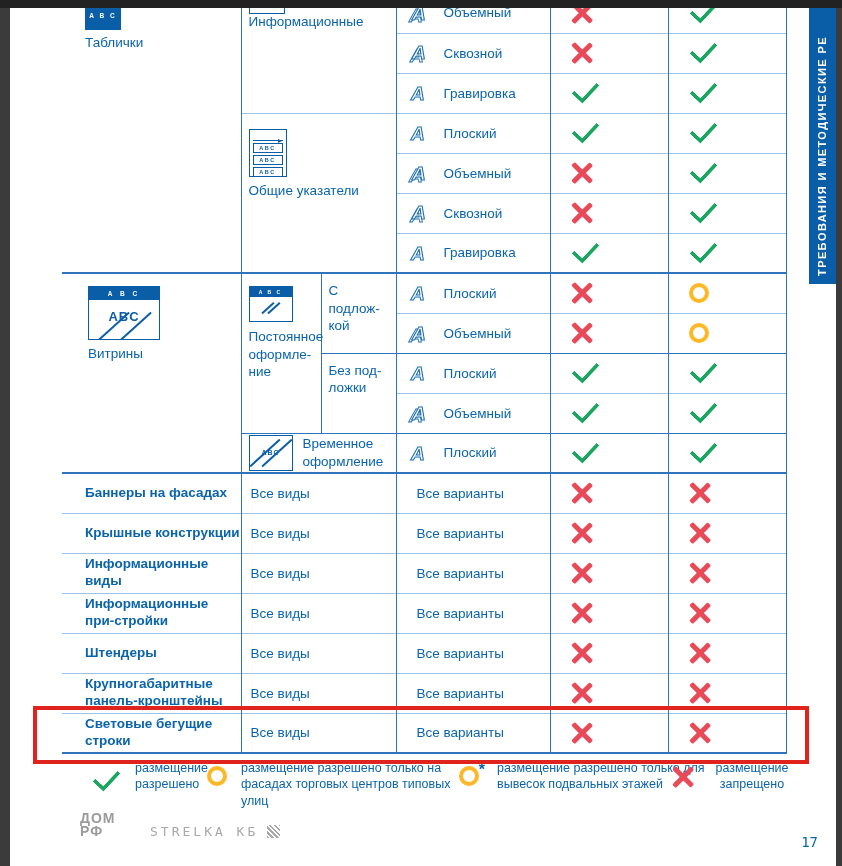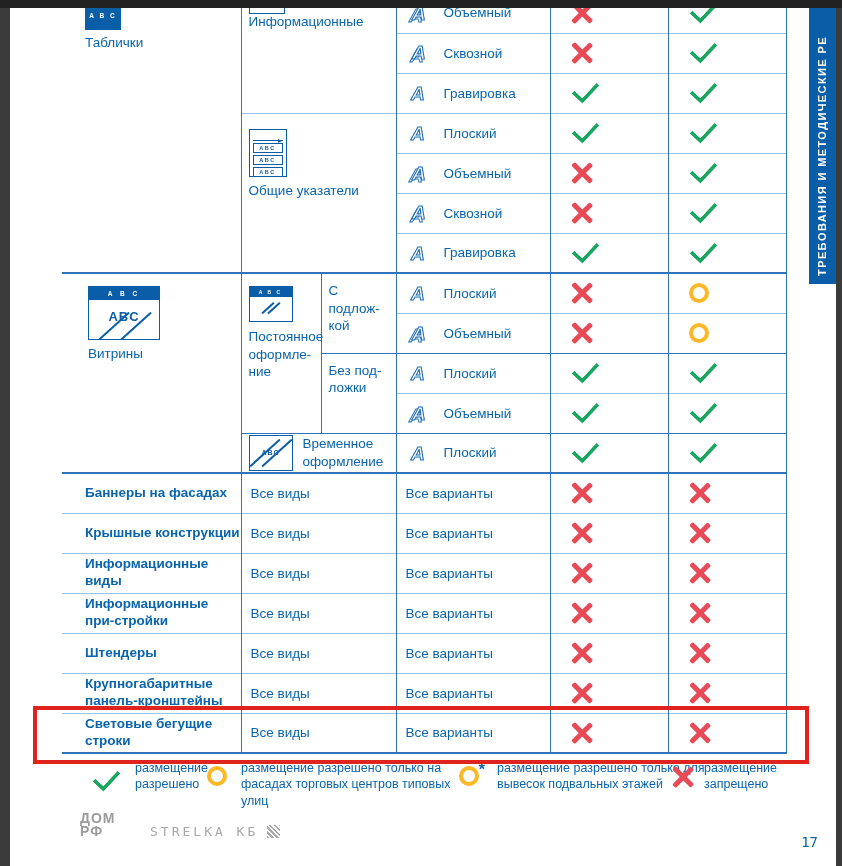--- a/index.html
+++ b/index.html
@@ -37,21 +37,21 @@
   td.cat{vertical-align:top;position:relative;}
   .cat-label{position:absolute;font-weight:normal;font-size:13.5px;color:#0a64ad;line-height:1.25;}
   td.group{vertical-align:top;position:relative;}
   .group-label{position:absolute;font-size:13.5px;color:#0a64ad;line-height:1.3;}
   td.sub{vertical-align:top;padding:8px 6px 0 7px;line-height:1.3;}
   td.variant{padding-left:9px;}
   .vwrap{display:flex;align-items:center;gap:12px;}
   td.mark-cell{padding-left:20px;}
   td.cat2{padding-left:23px;font-weight:bold;line-height:1.25;}
   td.kind{padding-left:9px;}
-  td.vtext{padding-left:9px;}
+  td.vtext{padding-left:20px;}
   td.temp{padding-left:7px;}
   .twrap{display:flex;align-items:center;gap:10px;}
   .temp-label{width:92px;line-height:1.3;}
   
   .mark{position:relative;display:inline-block;vertical-align:middle;}
   .mark.check{width:21px;height:11px;border-left:4px solid #17a75e;border-bottom:4px solid #17a75e;transform:rotate(-47deg);border-radius:1px;margin:-4px 0 4px 2px;}
   .mark.cross{width:22px;height:22px;}
   .mark.cross::before,.mark.cross::after{content:"";position:absolute;left:50%;top:50%;width:4.5px;height:26px;background:#e84a57;border-radius:1.5px;}
   .mark.cross::before{transform:translate(-50%,-50%) rotate(45deg);}
   .mark.cross::after{transform:translate(-50%,-50%) rotate(-45deg);}
@@ -91,21 +91,21 @@
   .highlight-box{position:absolute;left:23px;top:698px;width:768px;height:50px;border:4px solid #e0231c;z-index:10;}
   
   .legend{position:absolute;left:0;top:752px;width:726px;height:48px;z-index:2;}
   .legend-item{position:absolute;display:flex;align-items:flex-start;}
   .legend .mark{margin-top:6px;}
   .legend .mark.check{margin-top:10px;}
   .legend-text{color:#0a64ad;font-size:12.5px;line-height:1.3;}
   .li1{left:82px;} .li1 .legend-text{margin-left:16px;width:96px;}
   .li2{left:197px;} .li2 .legend-text{margin-left:14px;width:238px;}
   .li3{left:449px;} .li3 .legend-text{margin-left:18px;width:212px;}
-  .li4{left:662px;} .li4 .legend-text{margin-left:10px;width:96px;}
+  .li4{left:662px;text-align:center;} .li4 .legend-text{margin-left:10px;width:96px;}
   
   .footer{position:absolute;left:0;top:800px;width:826px;height:50px;}
   .logo{position:absolute;left:70px;top:4px;color:#9b9b9b;font-family:Liberation Sans, sans-serif;font-weight:bold;font-size:14px;line-height:0.95;letter-spacing:1px;}
   .logo span{display:block;}
   .brand{position:absolute;left:140px;top:16px;color:#a8a8a8;font-family:"DejaVu Sans Mono",monospace;font-size:13px;letter-spacing:3px;display:flex;align-items:center;}
   .hatch{display:inline-block;width:13px;height:13px;margin-left:9px;background:repeating-linear-gradient(45deg,#a8a8a8 0 1.5px,transparent 1.5px 3.5px);}
   .pagenum{position:absolute;right:18px;top:26px;color:#0369a1;font-family:"DejaVu Sans Mono",monospace;font-size:14px;}
 </style>
 </head>
 <body>

